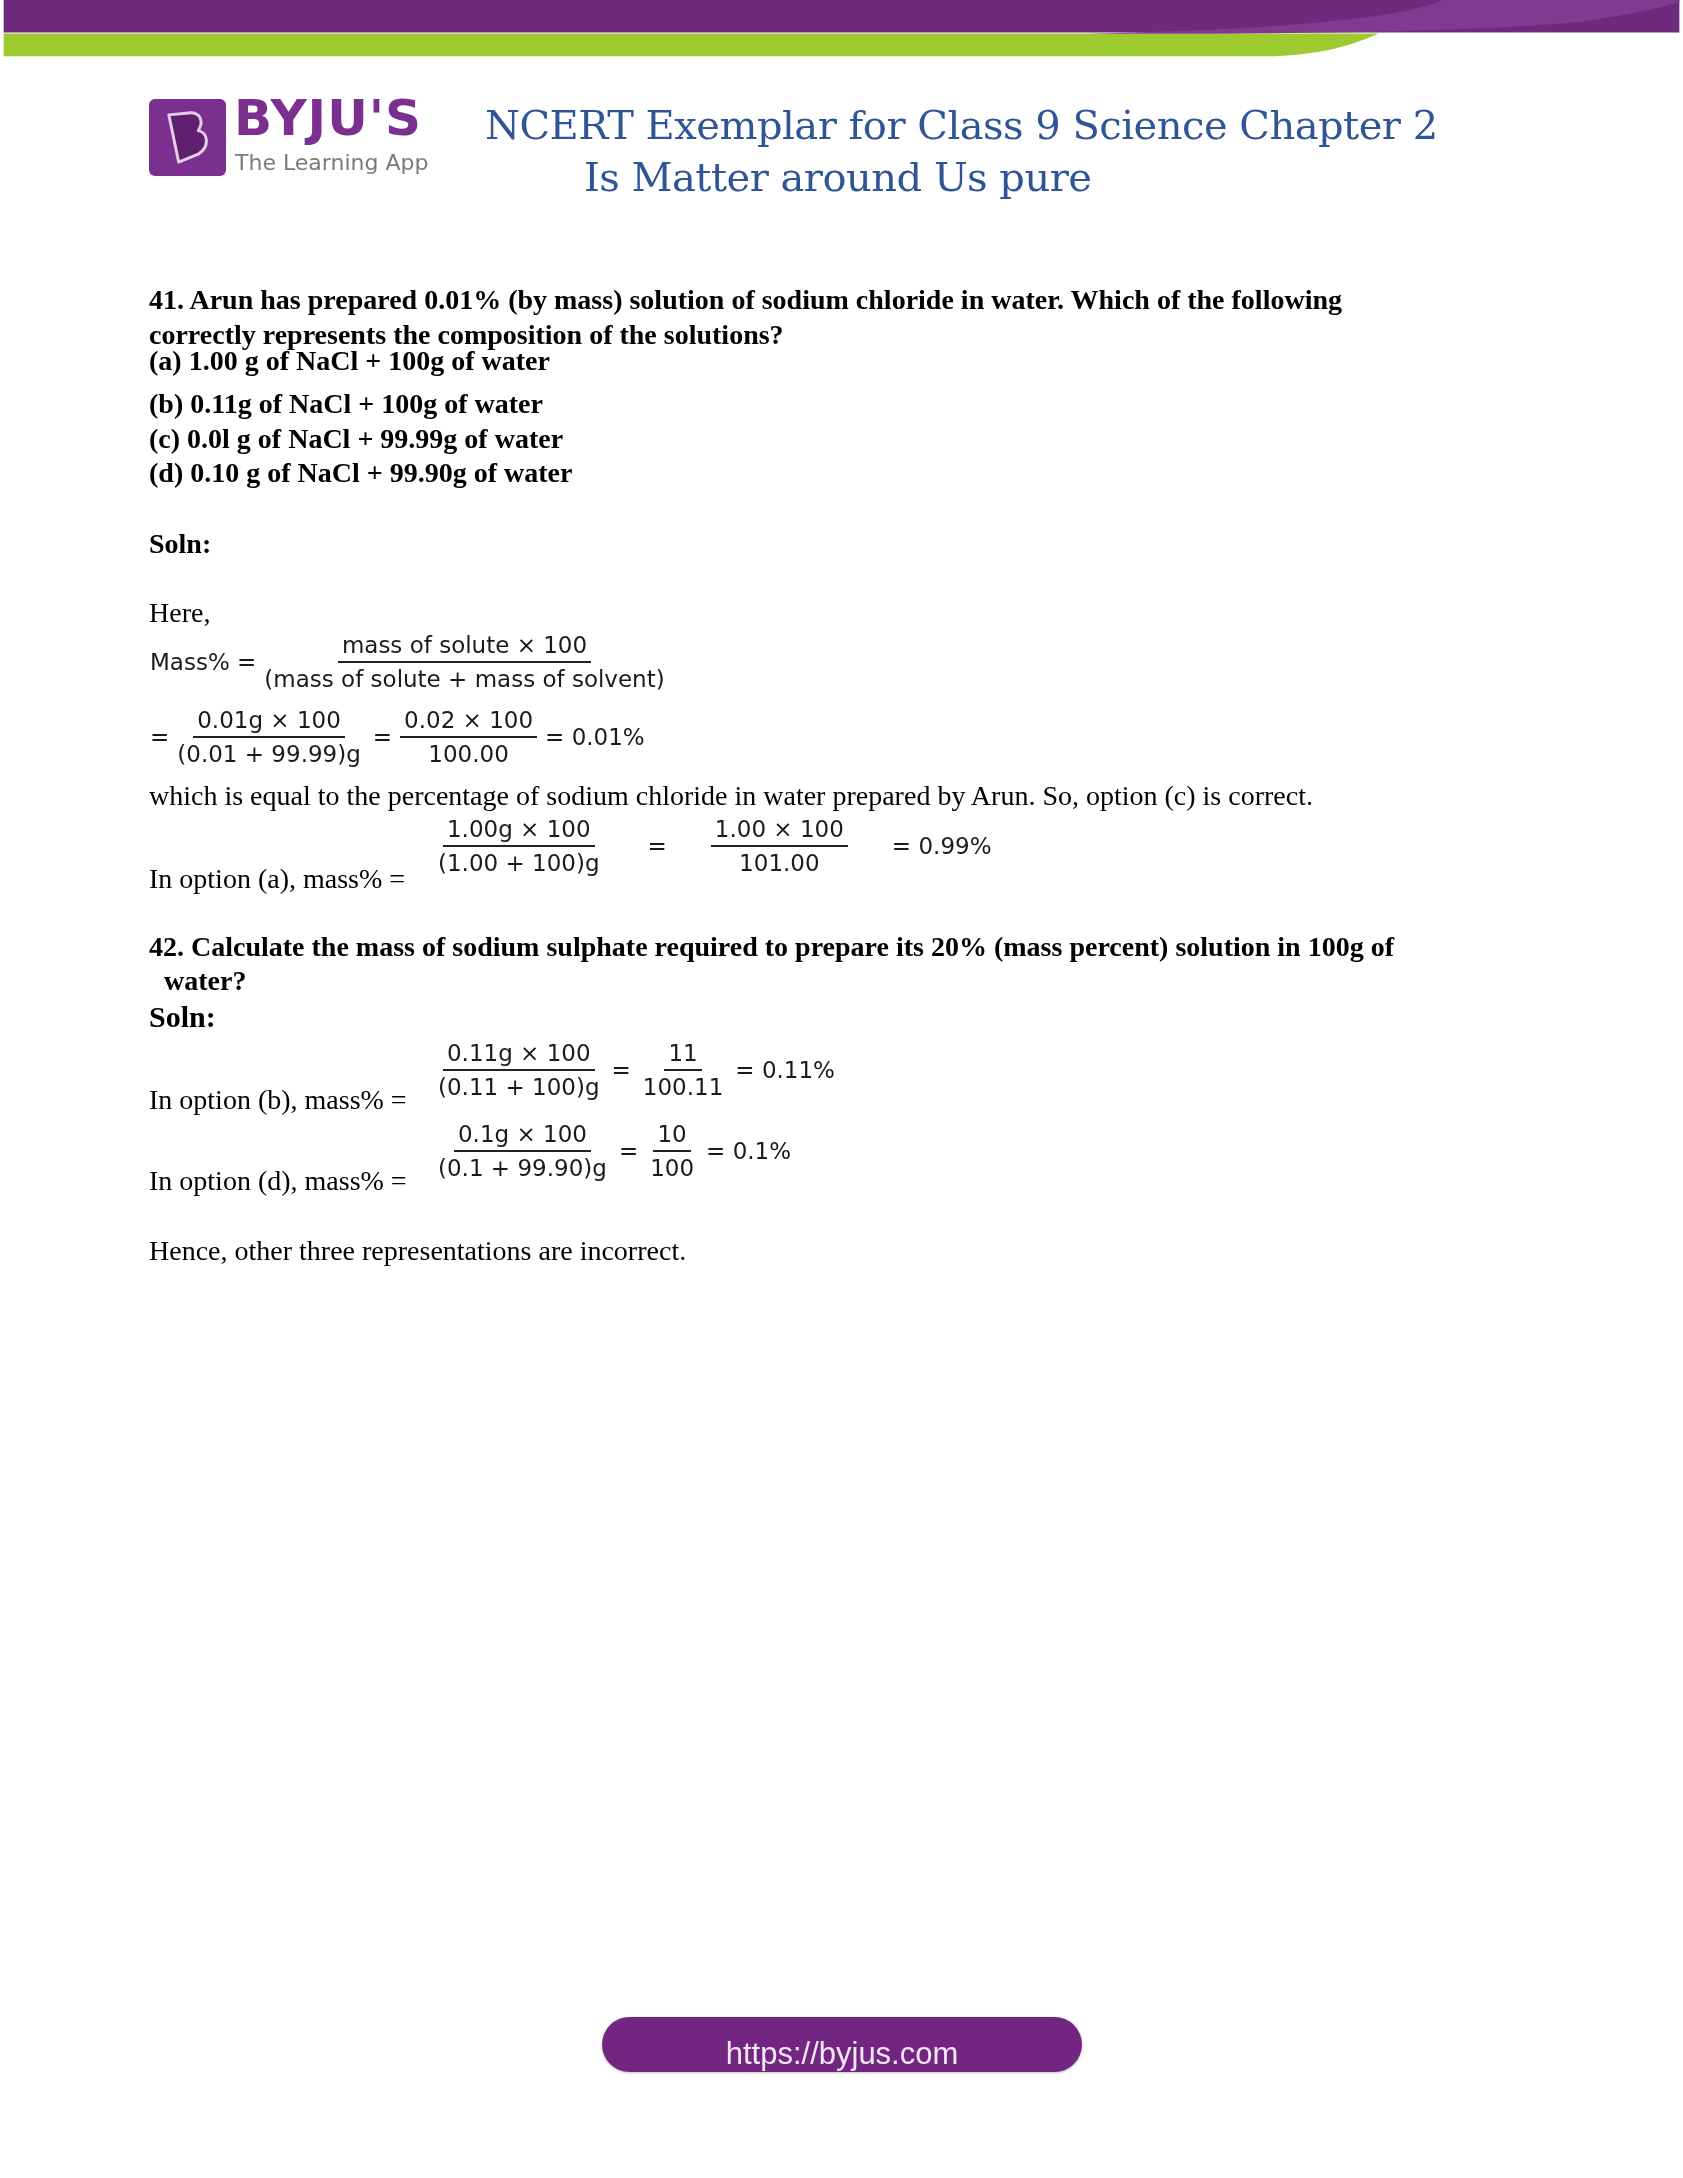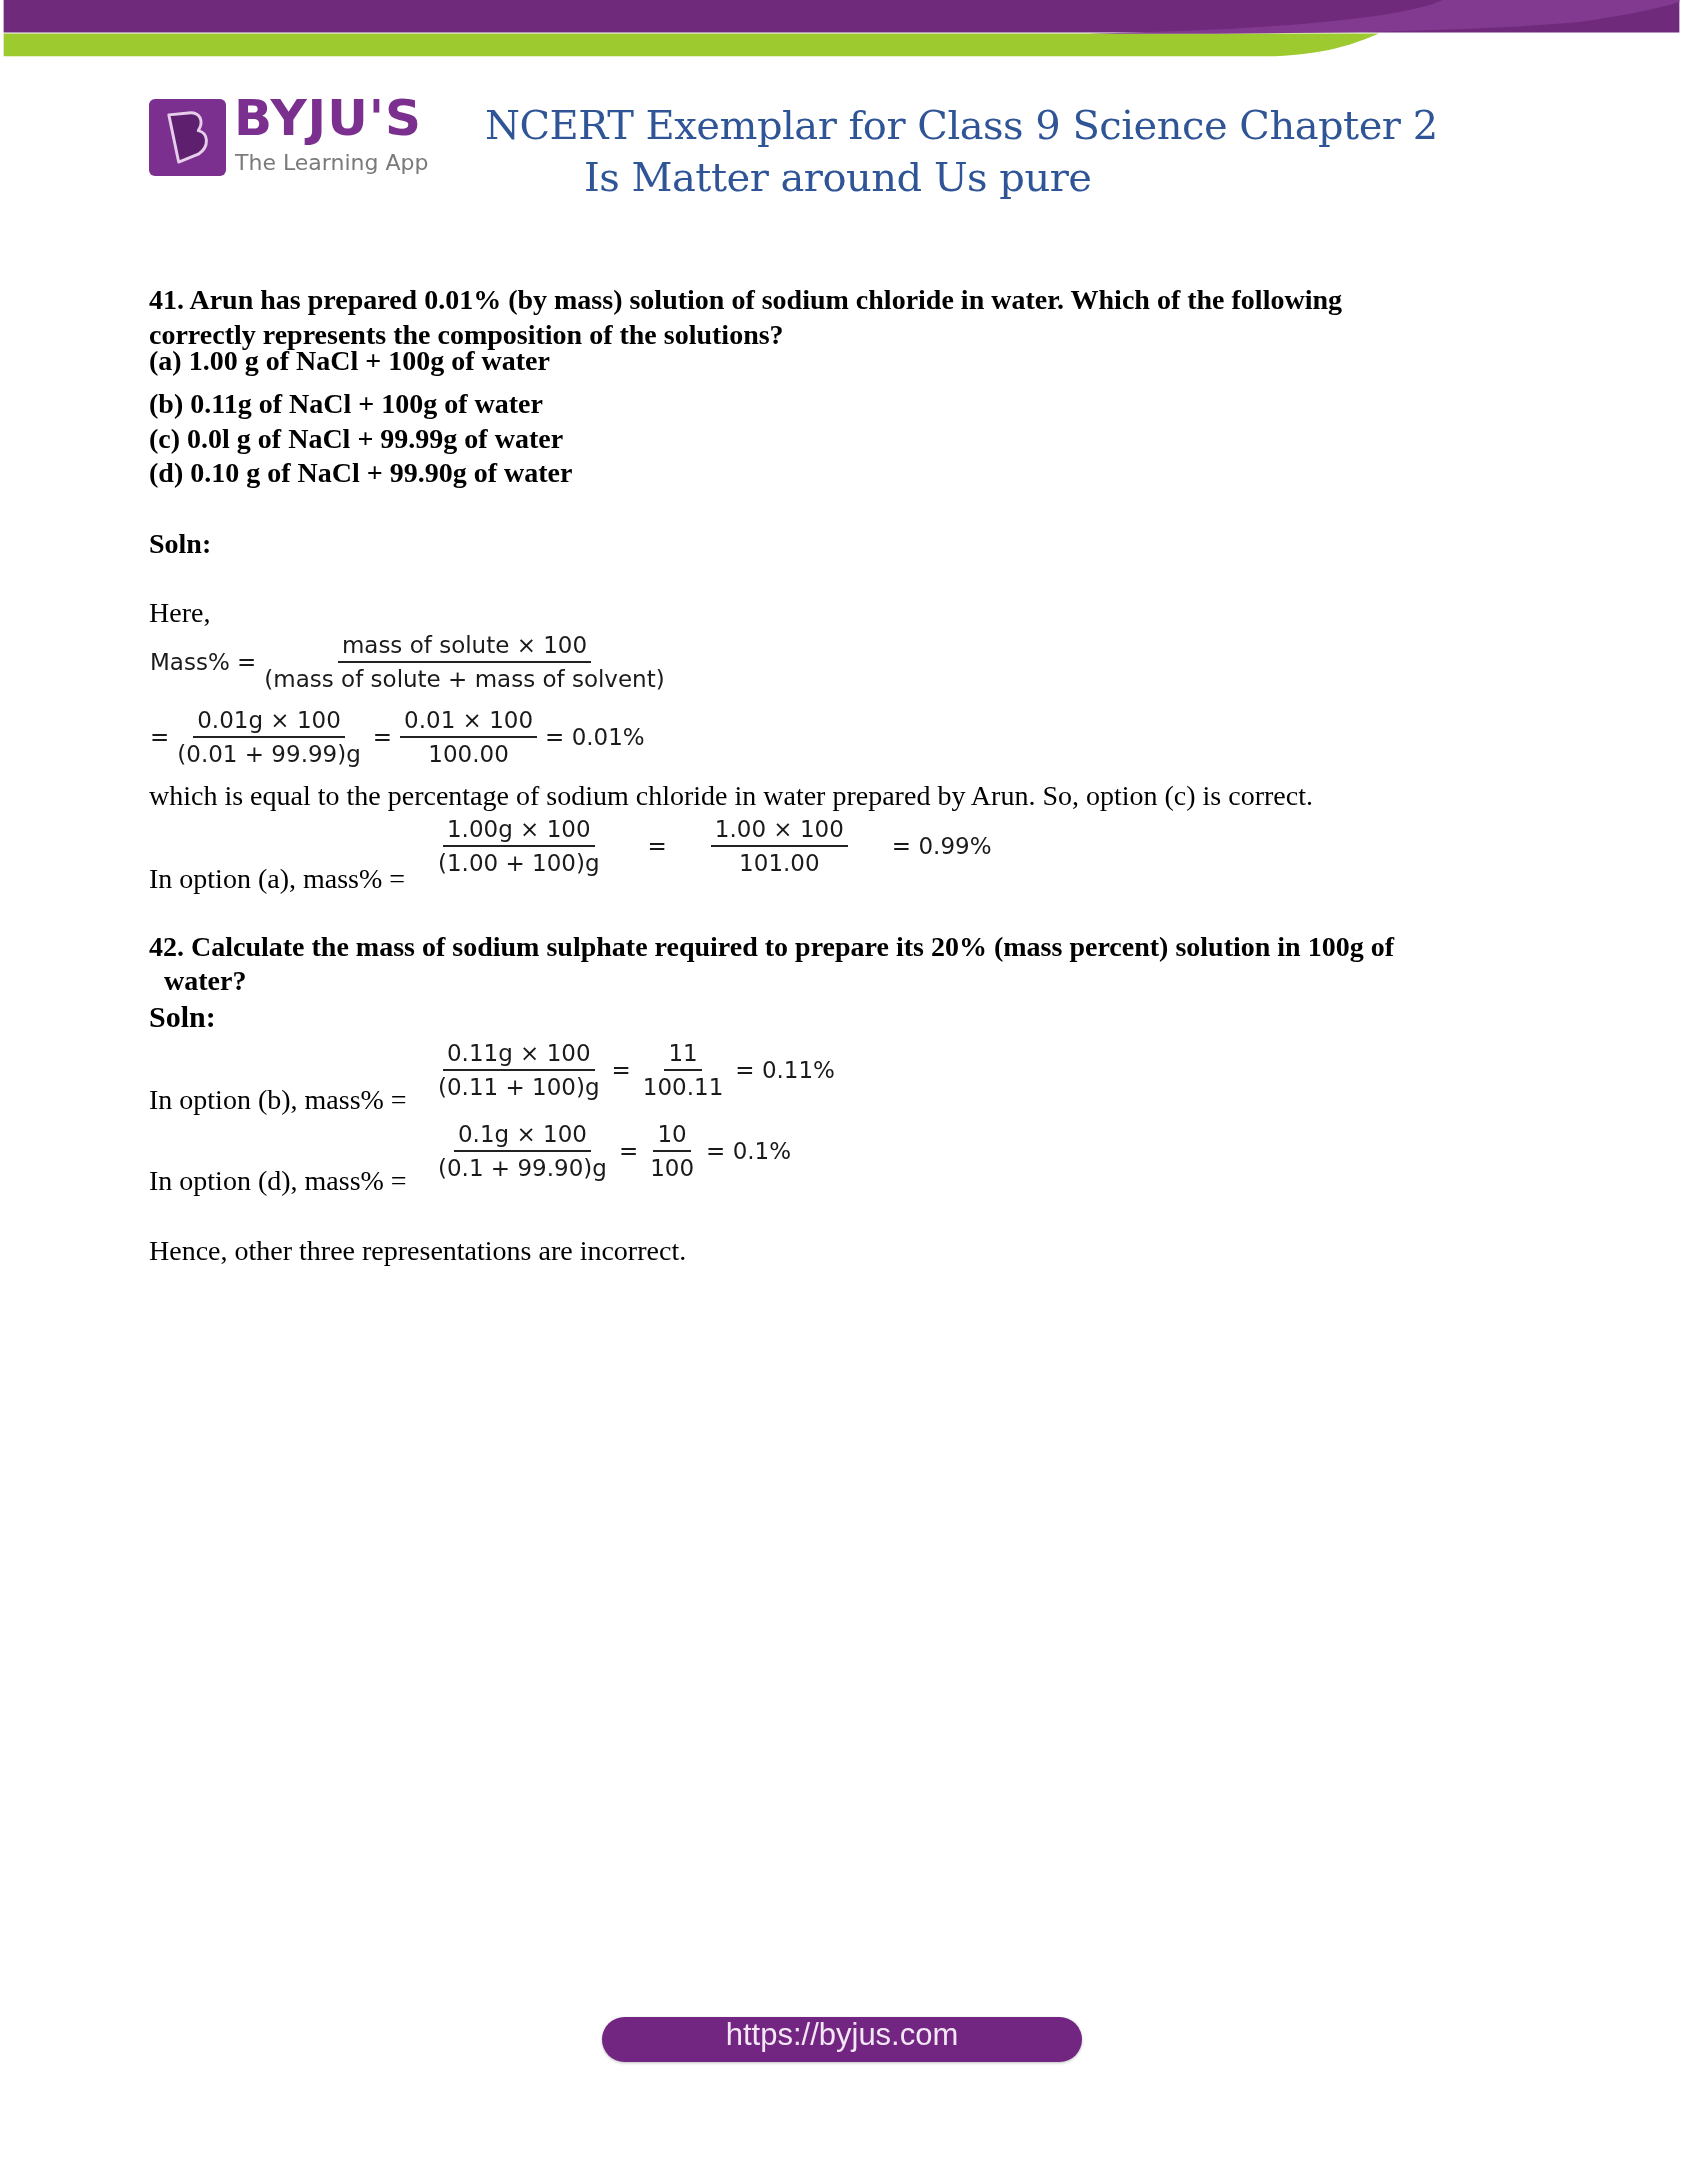--- a/index.html
+++ b/index.html
@@ -19,21 +19,21 @@
 
   .txt { position: absolute; font-family: "Liberation Serif", serif; font-size: 28px; color: #000; white-space: nowrap; }
   .b { font-weight: bold; }
 
   .math { position: absolute; font-family: "DejaVu Sans", sans-serif; font-size: 23px; color: #1a1a1a; white-space: nowrap; display: flex; align-items: center; }
   .frac { display: inline-flex; flex-direction: column; align-items: center; margin: 0 4px; }
   .frac .num { padding: 0 4px 3px 4px; border-bottom: 2px solid #222; line-height: 1.15; }
   .frac .den { padding: 3px 4px 0 4px; line-height: 1.15; }
   .op { margin: 0 4px; }
 
-  .footer-btn { position: absolute; left: 602px; top: 2017px; width: 480px; height: 45px; background: #732681; border-radius: 28px; display: flex; align-items: flex-start; justify-content: center; box-shadow: 0 1px 3px rgba(0,0,0,0.25); }
+  .footer-btn { position: absolute; left: 602px; top: 2017px; width: 480px; height: 55px; background: #732681; border-radius: 28px; display: flex; align-items: flex-end; justify-content: center; box-shadow: 0 1px 3px rgba(0,0,0,0.25); }
   .footer-btn span { font-family: "Liberation Sans", sans-serif; font-size: 31px; color: #f3e6f5; }
 </style>
 </head>
 <body>
 
 <svg class="banner" width="1683" height="69" viewBox="0 0 1700 70">
   <path d="M0 33 L1700 33 L1700 0 L0 0 Z" fill="#6f2a7c"></path>
   <path d="M0 34 L0 57 L1290 57 C1340 55 1370 45 1395 34 Z" fill="#9dca2f"></path>
   <path d="M1100 34 C1300 35 1500 32 1600 22 C1650 15 1680 8 1700 2 L1700 0 L1460 0 C1420 18 1300 30 1100 34 Z" fill="#813a8f"></path>
   <path d="M0 33 L1395 33 C1500 32 1580 26 1640 15 L1700 2 L1700 0 L0 0 Z" fill="#6f2a7c" opacity="0"></path>
@@ -71,21 +71,21 @@
 </div>
 
 <div class="math" style="left:150px; top:707px;">
   <span>=</span>
   <span class="frac">
     <span class="num">0.01g × 100</span>
     <span class="den">(0.01 + 99.99)g</span>
   </span>
   <span class="op">=</span>
   <span class="frac">
-    <span class="num">0.01 × 100</span>
+    <span class="num">0.02 × 100</span>
     <span class="den">100.00</span>
   </span>
   <span class="op">= 0.01%</span>
 </div>
 
 <div class="txt" style="left:149px; top:780px;">which is equal to the percentage of sodium chloride in water prepared by Arun. So, option (c) is correct.</div>
 
 <div class="txt" style="left:149px; top:863px;">In option (a), mass% =</div>
 <div class="math" style="left:430px; top:816px;gap:36px;">
   <span class="frac">

